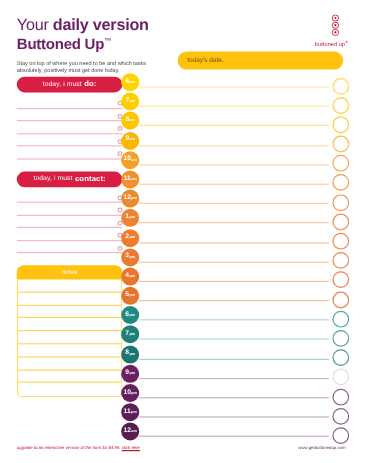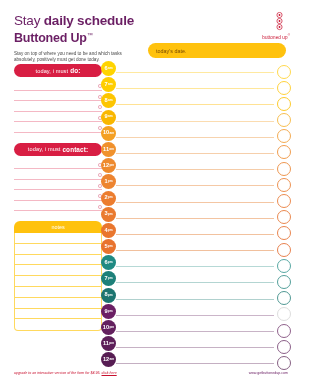--- a/index.html
+++ b/index.html
@@ -98,22 +98,22 @@
   .footer-left .link { text-decoration: underline; }
   .footer-right { position: absolute; right: 0; top: 0; font-size: 3.6px; color: #6b1f64; white-space: nowrap; }
 </style>
 </head>
 <body>
 
 <div class="page">
 
   <div class="header">
     <div class="title-line1">
-      <span class="light">Stay</span>
-      <span class="bold">daily schedule</span>
+      <span class="light">Your</span>
+      <span class="bold">daily version</span>
     </div>
     <div class="title-line2">
       <span>Buttoned Up</span><span class="tm">™</span>
     </div>
     <div class="subtitle">Stay on top of where you need to be and which tasks absolutely, positively must get done today.</div>
   </div>
 
   <div class="logo">
     <span class="logo-mark">
       <svg width="9" height="20" viewBox="0 0 9 20">

